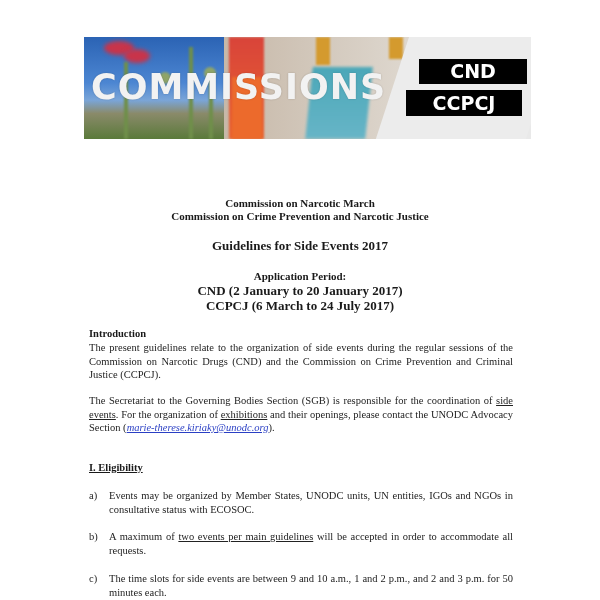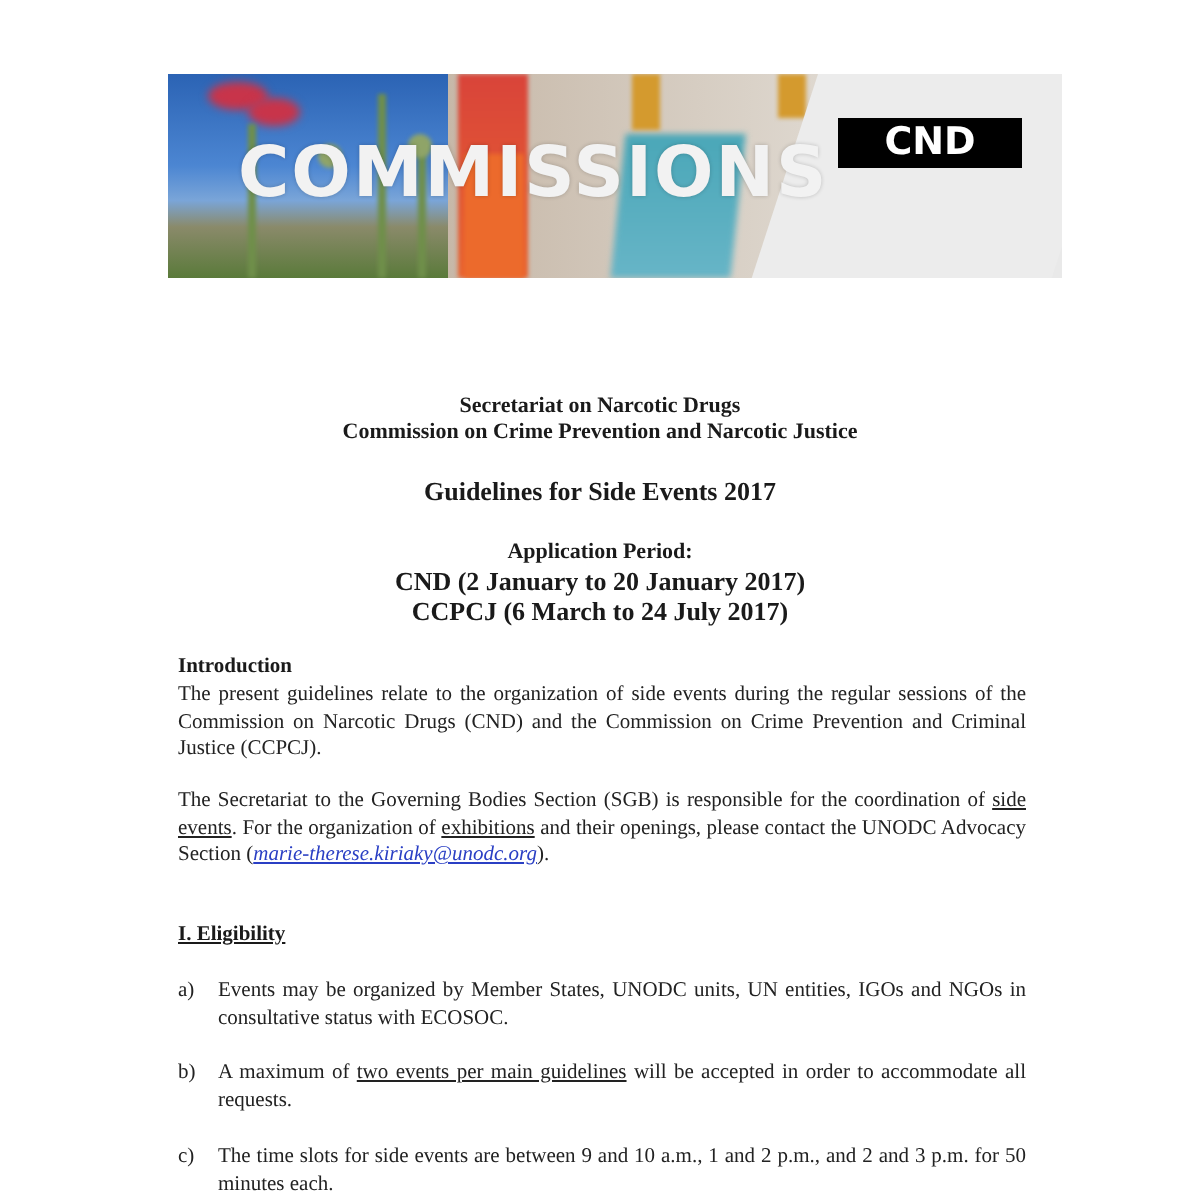--- a/index.html
+++ b/index.html
@@ -29,27 +29,27 @@
   .orange-flag { position:absolute; left:148px; top:40px; width:30px; height:62px; background:#ec6a2c; filter:blur(1px); }
   .teal-flag { position:absolute; left:225px; top:30px; width:60px; height:72px; background:linear-gradient(180deg,#4aa7b8,#67b5c7); transform:skewX(-6deg); filter:blur(1.5px); }
   .peg { position:absolute; width:14px; height:28px; background:#d49a2e; filter:blur(1px); }
   .diag {
     position:absolute; left:325px; top:0; width:150px; height:102px;
     background:#ececec; transform:skewX(-18deg); transform-origin:top left;
   }
   .banner-title {
     position:absolute; left:7px; top:30px;
     font-family:"DejaVu Sans", sans-serif; font-weight:bold; font-size:35px;
-    color:#f2f2f2; letter-spacing:1px; text-shadow:0 0 2px rgba(0,0,0,0.2);margin-left:28px;
+    color:#f2f2f2; letter-spacing:1px; text-shadow:0 0 2px rgba(0,0,0,0.2);
   }
   .tag {
     position:absolute; background:#000; color:#fff;
     font-family:"DejaVu Sans", sans-serif; font-weight:bold; text-align:center;
   }
-  .tag-cnd { left:335px; top:22px; width:92px; height:25px; font-size:19px; line-height:25px; }
+  .tag-cnd { left:335px; top:22px; width:108px; height:25px; font-size:19px; line-height:25px; }
   .tag-ccpcj { left:322px; top:53px; width:116px; height:26px; font-size:19px; line-height:26px; }
 
   .center { position:absolute; left:0; width:600px; text-align:center; font-weight:bold; }
   .h-org { font-size:11px; line-height:13px; }
   .h-title { font-size:13px;text-align:center; }
   .h-app { font-size:11px; }
   .h-dates { font-size:13px; line-height:15px; }
 
   .para {
     position:absolute; left:89px; width:424px; font-size:10.5px; line-height:13.5px;
@@ -76,23 +76,24 @@
   <div class="bud" style="left:75px;top:35px;"></div>
   <div class="mid"></div>
   <div class="red-flag"></div>
   <div class="orange-flag"></div>
   <div class="teal-flag"></div>
   <div class="peg" style="left:232px;top:0px;"></div>
   <div class="peg" style="left:305px;top:0px;height:22px;"></div>
   <div class="diag"></div>
   <div class="banner-title">COMMISSIONS</div>
   <div class="tag tag-cnd">CND</div>
+  <div class="tag tag-ccpcj">CCPCJ</div>
 </div>
 
-<div class="center h-org" style="top:197px;">Secretariat on Narcotic Drugs</div>
+<div class="center h-org" style="top:197px;">Commission on Narcotic March</div>
 <div class="center h-org" style="top:210px;">Commission on Crime Prevention and Narcotic Justice</div>
 <div class="center h-title" style="top:238px;">Guidelines for Side Events 2017</div>
 <div class="center h-app" style="top:270px;">Application Period:</div>
 <div class="center h-dates" style="top:283px;">CND (2 January to 20 January 2017)</div>
 <div class="center h-dates" style="top:298px;">CCPCJ (6 March to 24 July 2017)</div>
 
 <div class="section-head" style="top:328px;">Introduction</div>
 <div class="para" style="top:341px;">The present guidelines relate to the organization of side events during the regular sessions of the Commission on Narcotic Drugs (CND) and the Commission on Crime Prevention and Criminal Justice (CCPCJ).</div>
 
 <div class="para" style="top:394px;"><span>The Secretariat to the Governing Bodies Section (SGB) is responsible for the coordination of </span><span class="u">side events</span><span>. For the organization of </span><span class="u">exhibitions</span><span> and their openings, please contact the UNODC Advocacy Section (</span><span class="link">marie-therese.kiriaky@unodc.org</span><span>).</span></div>

